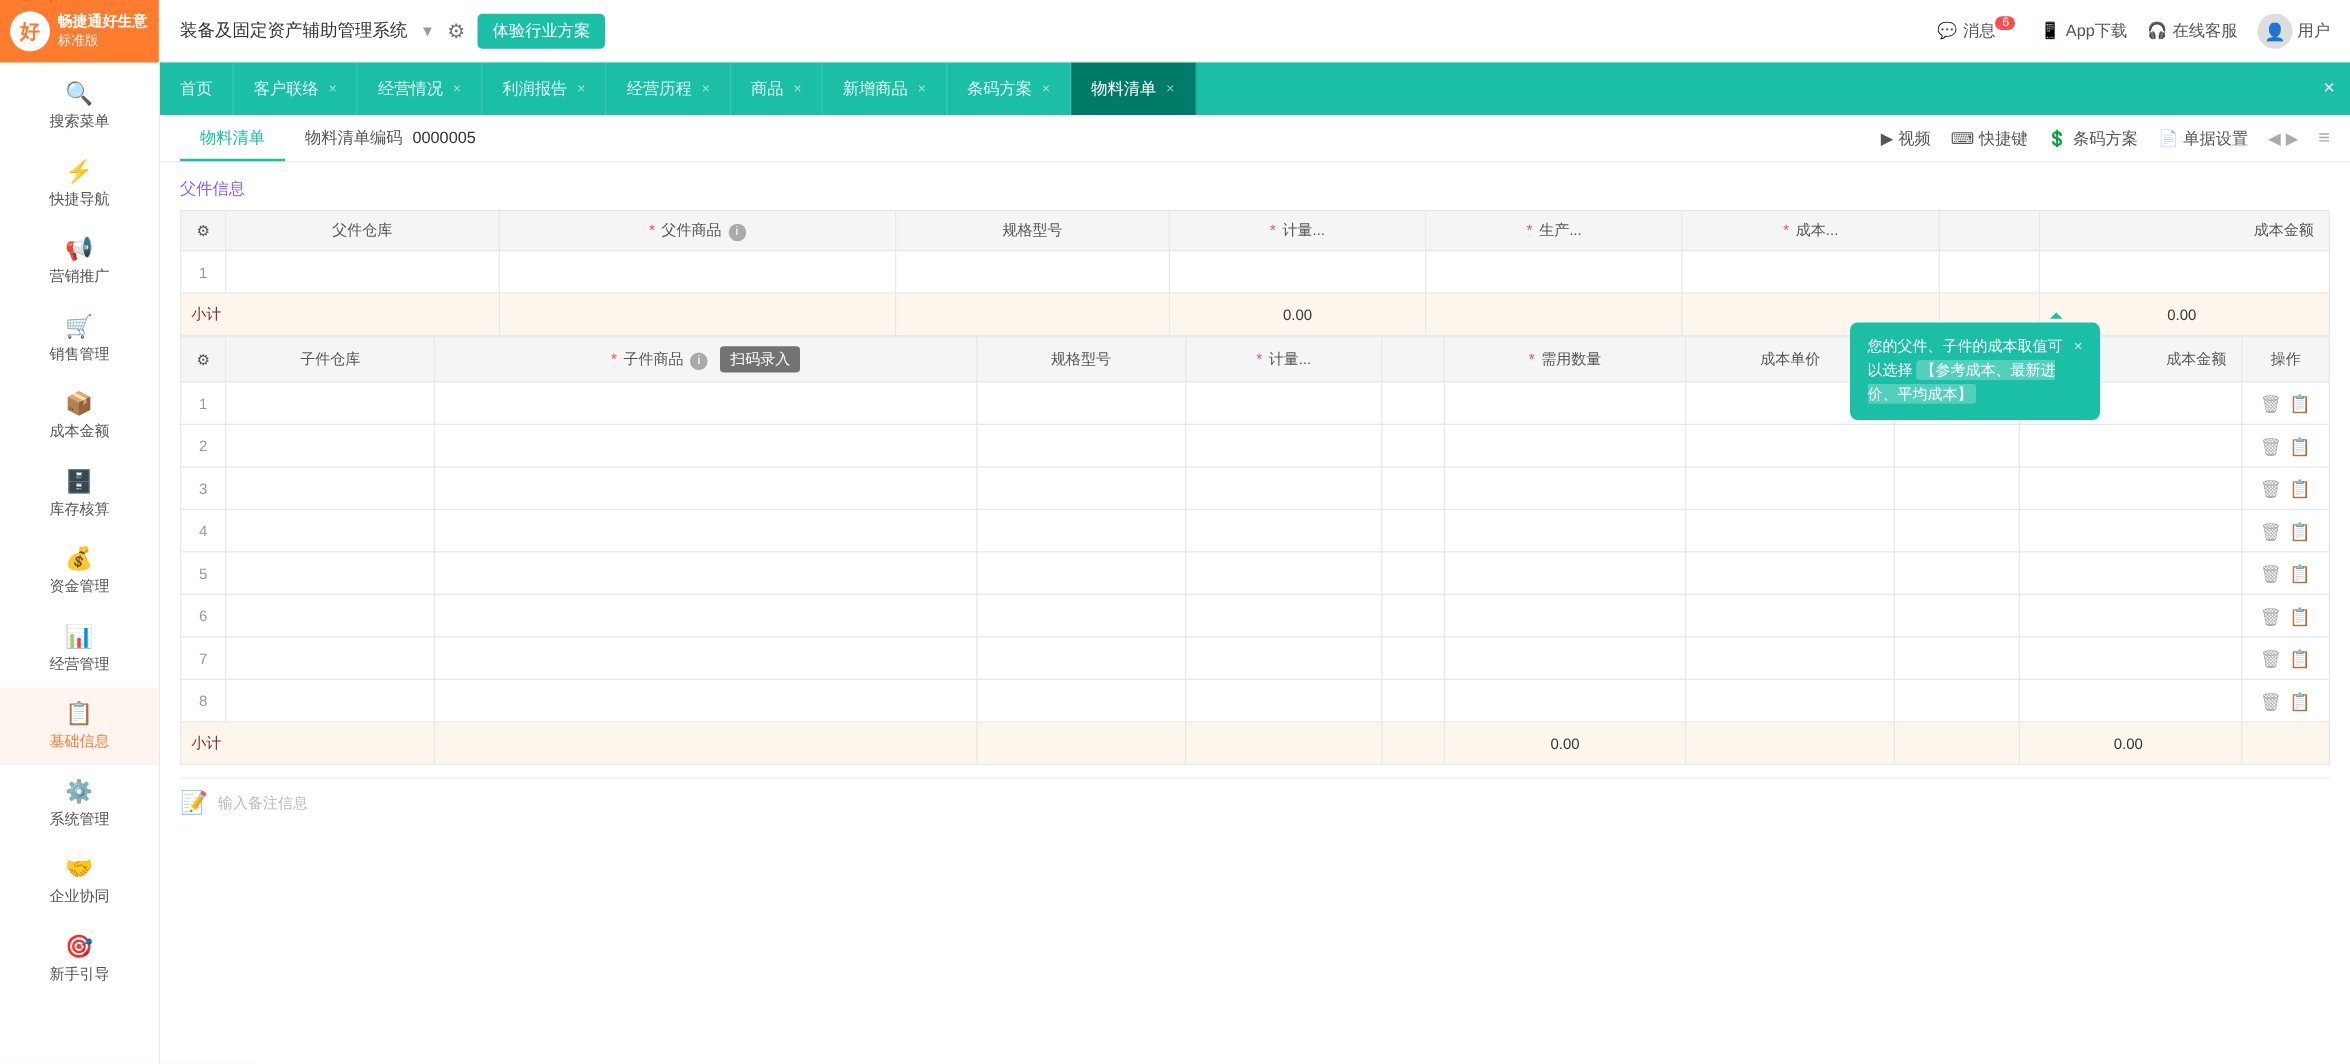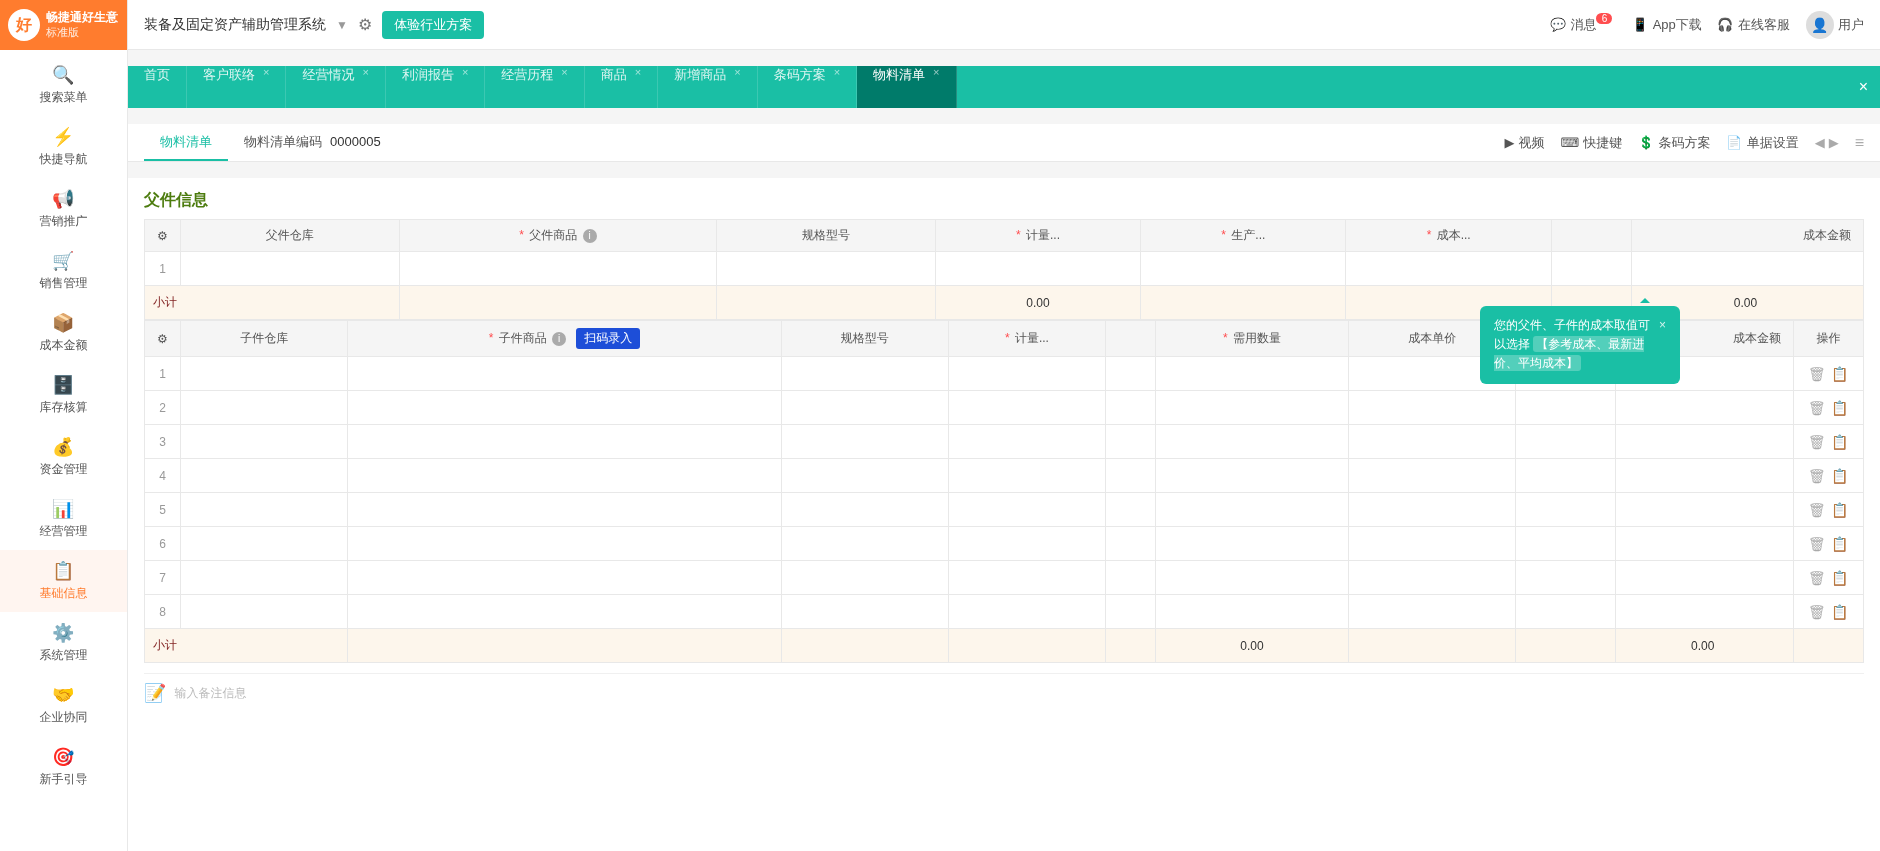--- a/index.html
+++ b/index.html
@@ -64,21 +64,20 @@
     .sidebar-item.active .nav-icon { color: #ff7c2e; }
     .nav-icon { font-size: 18px; color: #777; }
     .sidebar-item.active .nav-icon { color: #ff7c2e; }
 
     
     .main {
       flex: 1;
       display: flex;
       flex-direction: column;
       overflow: hidden;
-      gap: 16px;
     }
 
     
     .top-header {
       background: #fff;
       height: 50px;
       display: flex;
       align-items: center;
       padding: 0 16px;
       border-bottom: 1px solid #e8e8e8;
@@ -153,21 +152,21 @@
     .tabs-nav {
       background: #1abfa5;
       display: flex;
       align-items: center;
       padding: 0 0;
       height: 42px;
       overflow: hidden;
     }
     .tab-item {
       display: flex;
-      align-items: flex-start;
+      align-items: center;
       gap: 4px;
       padding: 0 16px;
       height: 42px;
       color: rgba(255,255,255,0.85);
       font-size: 13px;
       cursor: pointer;
       white-space: nowrap;
       border-right: 1px solid rgba(255,255,255,0.15);
     }
     .tab-item.active {
@@ -242,23 +241,23 @@
     .page-content {
       flex: 1;
       overflow-y: auto;
       background: #fff;
       padding: 12px 16px;
       position: relative;
     }
 
     
     .section-title {
-      font-size: 16px;
-      font-weight: 700;
-      color: #4d7c0f;
+      font-size: 13px;
+      font-weight: 400;
+      color: #8b5cf6;
       margin-bottom: 8px;
     }
 
     
     .data-table {
       width: 100%;
       border-collapse: collapse;
       font-size: 12px;
     }
     .data-table th {
@@ -296,21 +295,21 @@
     }
     .th-settings {
       width: 36px;
       text-align: center;
     }
     .required-star {
       color: #ff4d4f;
       margin-right: 2px;
     }
     .scan-btn {
-      background: #1d4ed8;
+      background: #737373;
       color: #fff;
       border: none;
       border-radius: 3px;
       padding: 2px 8px;
       font-size: 12px;
       cursor: pointer;
     }
     .action-icons {
       display: flex;
       gap: 6px;

